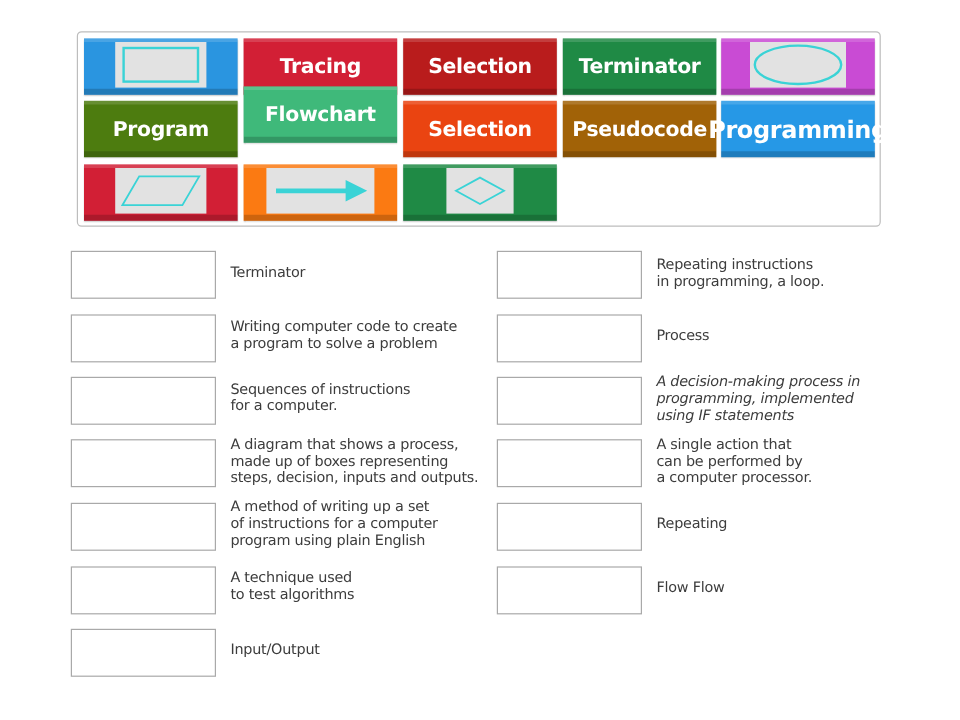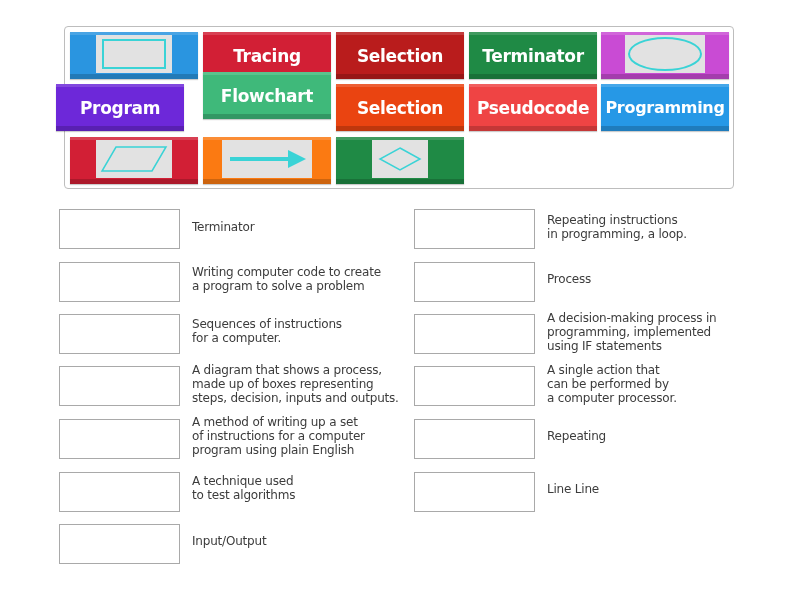--- a/index.html
+++ b/index.html
@@ -50,33 +50,33 @@
   <span>Terminator</span>
 </div>
 <div class="tile" style="left:601px;top:32px;background:#c94bd4;">
   <div class="imgbox" style="width:80px;">
     <svg width="80" height="38">
         <ellipse cx="40" cy="19" rx="36" ry="16" fill="none" stroke="#3ad3d6" stroke-width="2"></ellipse>
       </svg>
   </div>
 </div>
 
-<div class="tile" style="left:56px;top:84px;background:#6d28d9;">
+<div class="tile" style="left:70px;top:84px;background:#4d7c0f;">
   <span>Program</span>
 </div>
 <div class="tile" style="left:203px;top:72px;background:#3fb97a;">
   <span>Flowchart</span>
 </div>
 <div class="tile" style="left:336px;top:84px;background:#ea4411;">
   <span>Selection</span>
 </div>
-<div class="tile" style="left:469px;top:84px;background:#ef4444;">
+<div class="tile" style="left:469px;top:84px;background:#a16207;">
   <span>Pseudocode</span>
 </div>
-<div class="tile" style="left:601px;top:84px;background:#2698e6;font-size:16px;">
+<div class="tile" style="left:601px;top:84px;background:#2698e6;font-size:20px;">
   <span>Programming</span>
 </div>
 
 <div class="tile" style="left:70px;top:137px;background:#d21f35;">
   <div class="imgbox">
     <svg width="76" height="38">
         <polygon points="20,7 70,7 56,31 6,31" fill="none" stroke="#3ad3d6" stroke-width="1.5"></polygon>
       </svg>
   </div>
 </div>
@@ -125,26 +125,26 @@
 <div class="desc" style="left:192px;top:535px;">Input/Output</div>
 
 <div class="drop" style="left:414px;top:209px;"></div>
 <div class="desc" style="left:547px;top:214px;">Repeating instructions
 in programming, a loop.</div>
 
 <div class="drop" style="left:414px;top:262px;"></div>
 <div class="desc" style="left:547px;top:273px;">Process</div>
 
 <div class="drop" style="left:414px;top:314px;"></div>
-<div class="desc" style="left:547px;top:312px;">A decision-making process in
+<div class="desc" style="left:547px;top:312px;font-style:italic;">A decision-making process in
 programming, implemented
 using IF statements</div>
 
 <div class="drop" style="left:414px;top:366px;"></div>
 <div class="desc" style="left:547px;top:364px;">A single action that
 can be performed by
 a computer processor.</div>
 
 <div class="drop" style="left:414px;top:419px;"></div>
 <div class="desc" style="left:547px;top:430px;">Repeating</div>
 
 <div class="drop" style="left:414px;top:472px;"></div>
-<div class="desc" style="left:547px;top:483px;">Line Line</div>
+<div class="desc" style="left:547px;top:483px;">Flow Flow</div>
 
 </body></html>

